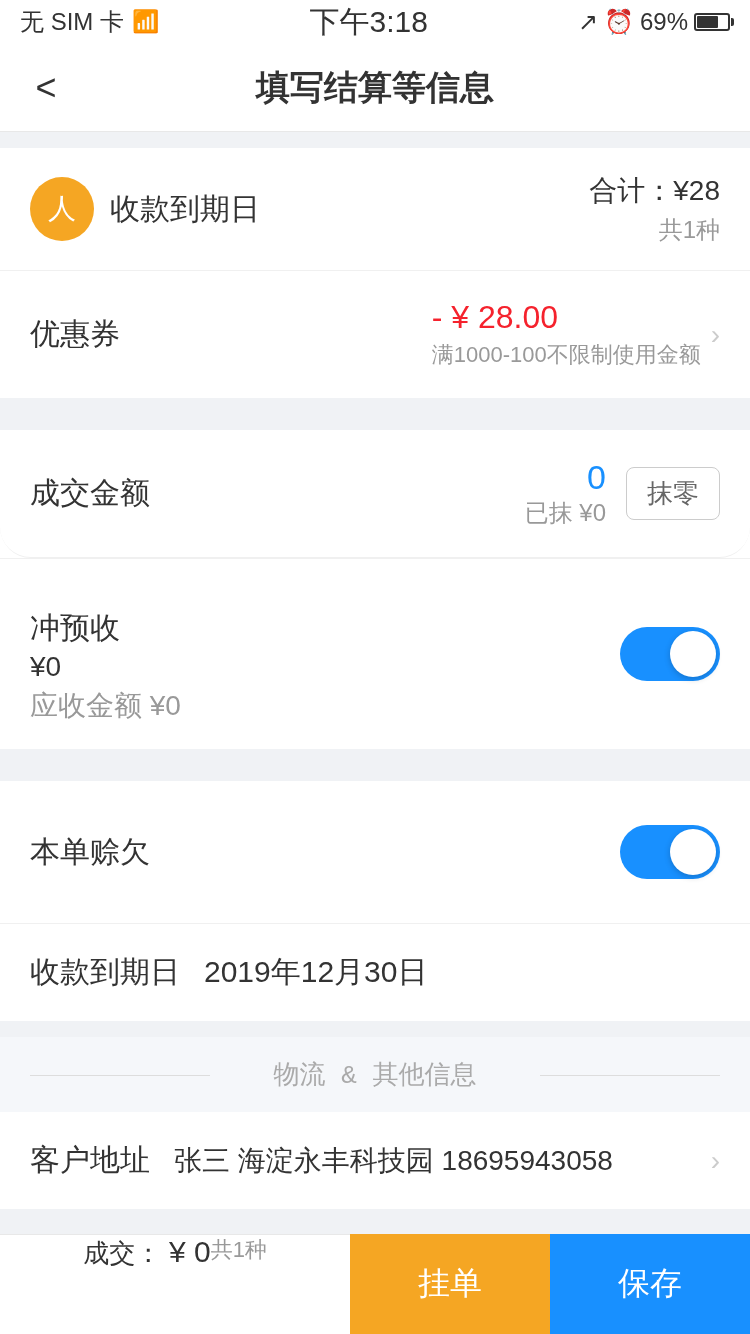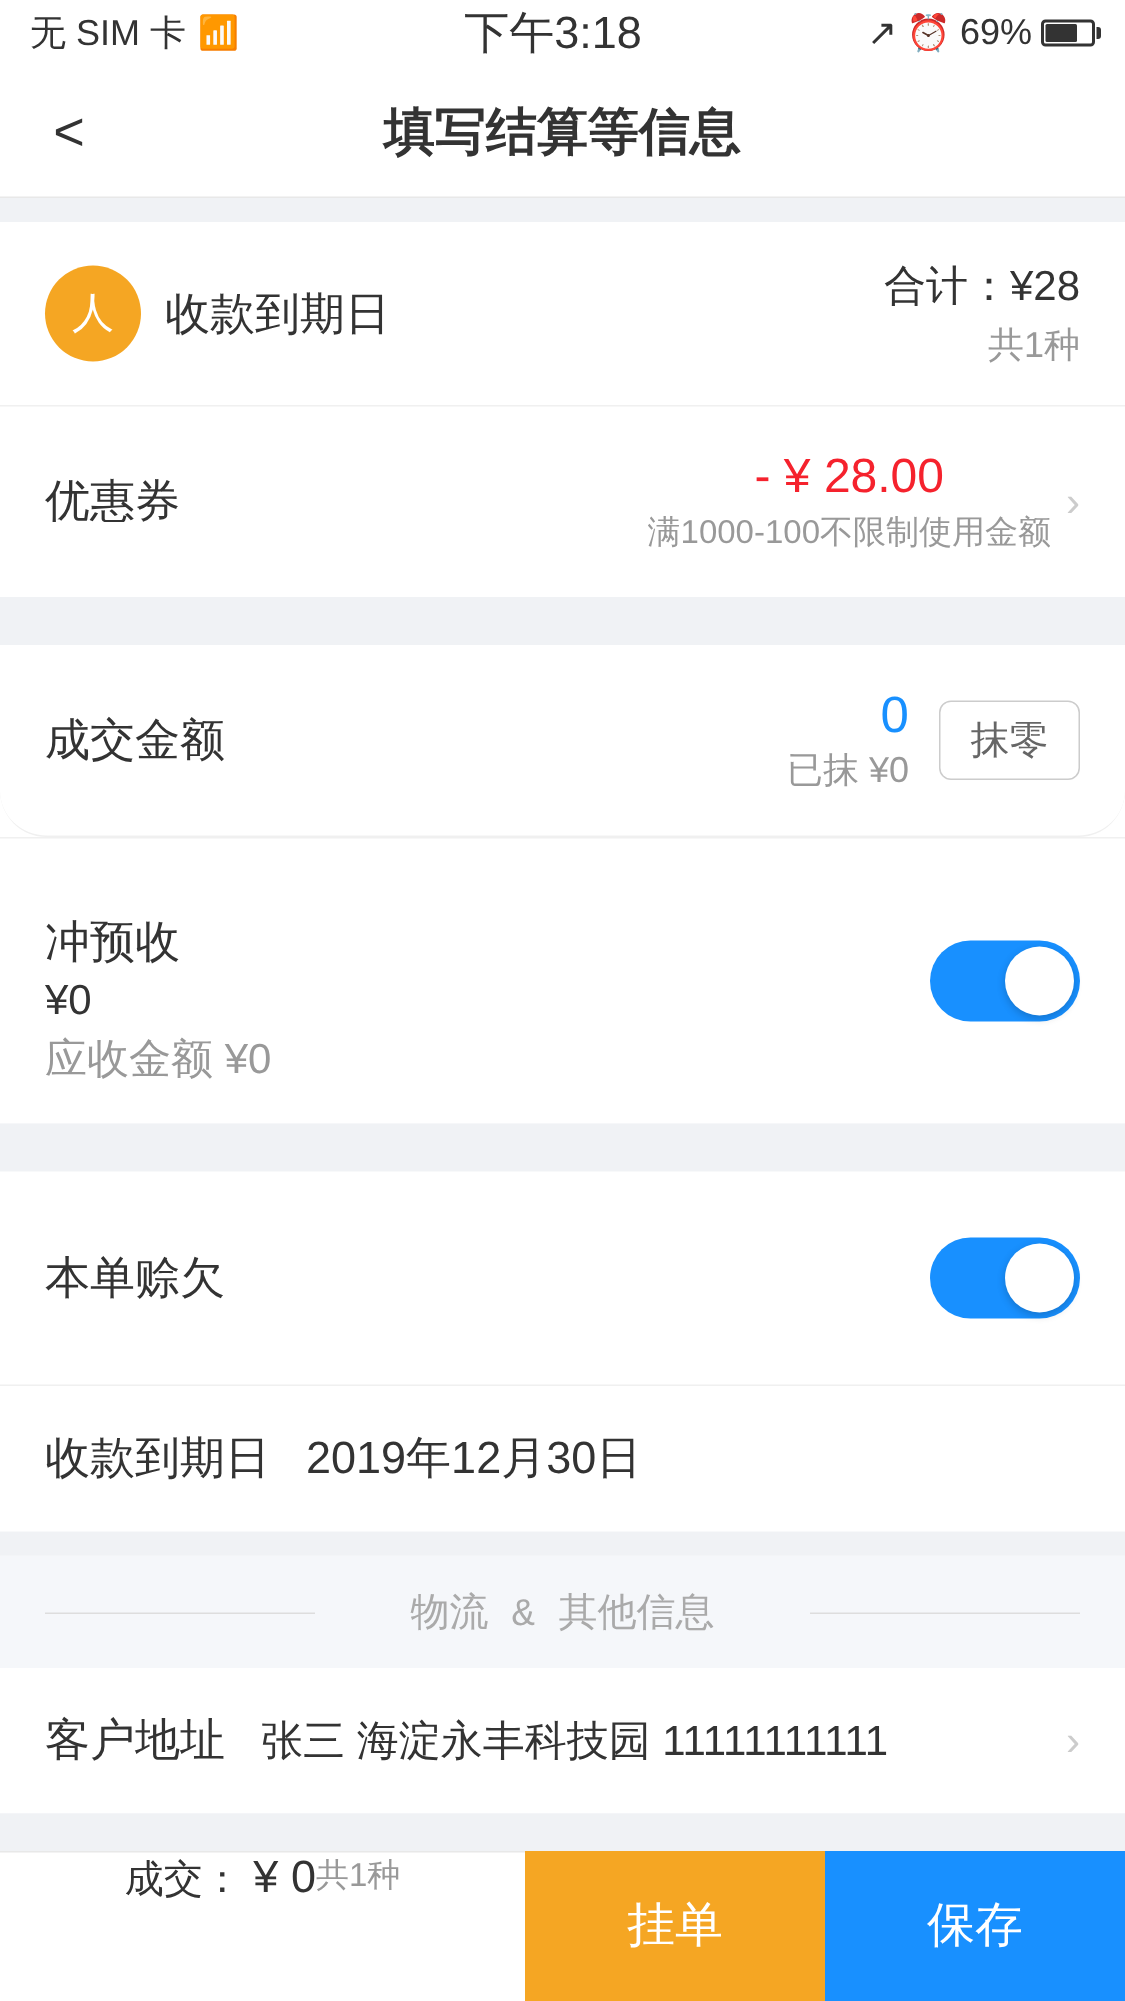--- a/index.html
+++ b/index.html
@@ -90,21 +90,21 @@
     .coupon-row {
       display: flex;
       align-items: center;
       justify-content: space-between;
       padding: 28px 30px;
       background: #fff;
       border-top: 1px solid #f0f0f0;
     }
     .coupon-label { font-size: 30px; color: #333; }
     .coupon-right { display: flex; align-items: center; gap: 10px; }
-    .coupon-value-area { text-align: center; }
+    .coupon-value-area { text-align: left; }
     .coupon-discount { font-size: 32px; color: #f5222d; font-weight: 500; }
     .coupon-desc { font-size: 22px; color: #999; margin-top: 4px; }
     .chevron-right { font-size: 28px; color: #ccc; }
 
     
     .separator {
       height: 16px;
       background: #f0f2f5;
     }
 
@@ -342,21 +342,21 @@
   <span class="duedate-label">收款到期日</span>
   <span class="duedate-value">2019年12月30日</span>
 </div>
 
 <div class="logistics-divider">
   <span class="logistics-text">物流 &amp; 其他信息</span>
 </div>
 
 <div class="address-row">
   <span class="address-label">客户地址</span>
-  <span class="address-value">张三 海淀永丰科技园 11111111111</span>
+  <span class="address-value">张三 海淀永丰科技园 18695943058</span>
   <span class="chevron-right">›</span>
 </div>
 
 <div class="bottom-spacer"></div>
 
 <div class="footer">
   <div class="footer-info">
     <div>
       <span class="footer-deal">成交：</span>
       <span class="footer-deal-amount">¥ 0</span>

